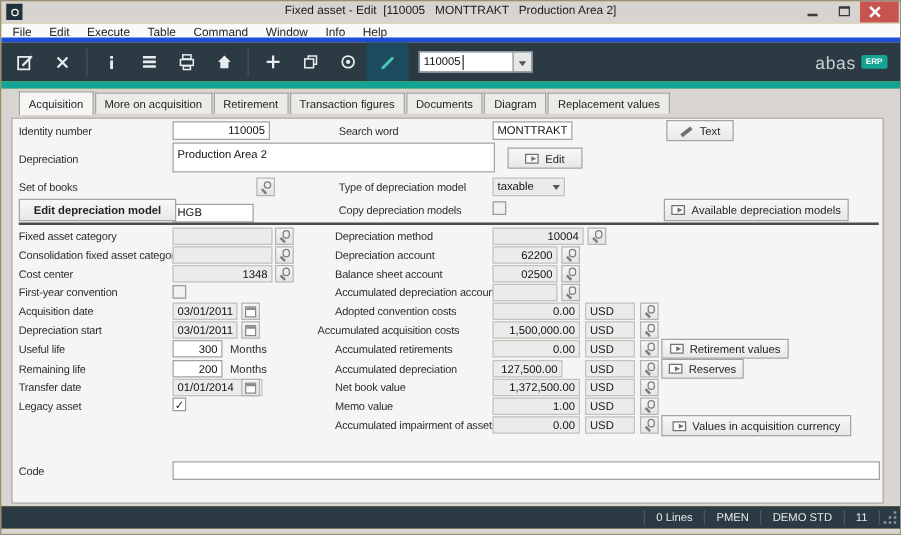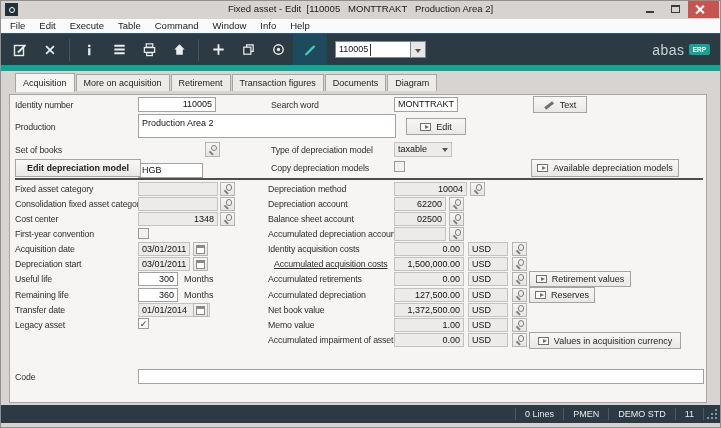--- a/index.html
+++ b/index.html
@@ -15,21 +15,21 @@
   .app-icon::after{ content:""; position:absolute; left:3.5px; top:3.5px; width:4px; height:4px; border:1.5px solid #fff; border-radius:50%; }
   .title{ position:absolute; left:0; right:0; top:2px; text-align:center; font-size:9.5px; color:#1c1c1c; white-space:pre; }
   .winbtns{ position:absolute; right:1px; top:0; height:17px; display:flex; }
   .wbtn{ width:25px; height:17px; position:relative; }
   .wbtn.close{ width:31px; background:#c85450; }
   .glyph-min{ position:absolute; left:8px; top:10px; width:8px; height:2px; background:#3a3a3a; }
   .glyph-max{ position:absolute; left:8px; top:4px; width:9px; height:8px; border:1px solid #3a3a3a; border-top-width:2px; }
   .glyph-x::before,.glyph-x::after{ content:""; position:absolute; left:11px; top:3px; width:1.8px; height:11px; background:#fff; }
   .glyph-x::before{ transform:rotate(45deg);} .glyph-x::after{ transform:rotate(-45deg);}
   
-  .menubar{ position:absolute; left:0; top:18px; width:100%; height:15px; background:#fbfafa; display:flex; align-items:flex-end; padding-left:2px; border-bottom:1px solid #1d4ed8;}
+  .menubar{ position:absolute; left:0; top:18px; width:100%; height:15px; background:#fbfafa; display:flex; align-items:flex-start; padding-left:2px; border-bottom:4px solid #1d4ed8;}
   .menu-item{ font-size:9.5px; color:#222; padding:0 7px; line-height:15px; }
   
   .toolbar{ position:absolute; left:0; top:33px; width:100%; height:31px; background:#2c3a43; display:flex; align-items:center; padding-left:4px; }
   .tbtn{ width:30px; height:27px; display:flex; align-items:center; justify-content:center; }
   .tbtn.active{ width:34px; height:31px; background:#1d4a5c; }
   .tsep{ width:1px; height:22px; background:#46555f; margin:0 4px; }
   .combo{ display:flex; margin-left:8px; height:17px; }
   .combo-input{ width:76px; height:17px; background:#fff; border:1px solid #7a8a94; font-size:9px; line-height:15px; padding:0 3px; color:#111; position:relative; }
   .combo-input i{ position:absolute; top:2px; width:1px; height:12px; background:#333; }
   .combo-arrow{ width:15px; height:17px; background:#e8e7e5; border:1px solid #7a8a94; border-left:none; position:relative; }
@@ -176,34 +176,35 @@
 
   <div class="content-bg"></div>
   <div class="panel"></div>
   <div class="tabs">
     <span class="tab active">Acquisition</span>
     <span class="tab">More on acquisition</span>
     <span class="tab">Retirement</span>
     <span class="tab">Transaction figures</span>
     <span class="tab">Documents</span>
     <span class="tab">Diagram</span>
+    <span class="tab">Replacement values</span>
   </div>
 
   <div class="form">
 
     <span class="lbl" style="left:14px;top:99px;">Identity number</span>
     <div class="fld white num" style="left:137px;top:96px;width:78px;height:15px;line-height:13px;">110005</div>
     <span class="lbl" style="left:270px;top:99px;">Search word</span>
     <div class="fld white" style="left:393px;top:96px;width:64px;height:15px;line-height:13px;">MONTTRAKT</div>
     <div class="btn" style="left:532px;top:95px;width:54px;height:17px;">
       <span class="pencil"></span>
         <span>Text</span>
     </div>
 
-    <span class="lbl" style="left:14px;top:121px;">Production</span>
+    <span class="lbl" style="left:14px;top:121px;">Depreciation</span>
     <div class="fld white" style="left:137px;top:113px;width:258px;height:24px;line-height:13px;padding-top:2px;">Production Area 2</div>
     <div class="btn" style="left:405px;top:117px;width:60px;height:17px;">
       <span class="winicon"></span>
         <span>Edit</span>
     </div>
 
     <span class="lbl" style="left:14px;top:144px;">Set of books</span>
     <div class="fld white" style="left:137px;top:141px;width:65px;height:15px;line-height:13px;margin-top:21px;">HGB</div>
     <div class="lkbtn" style="left:204px;top:141px;height:15px;">
         <span class="mag"></span>
@@ -257,21 +258,21 @@
     <div class="fld" style="left:137px;top:256px;width:52px;">03/01/2011</div>
     <div class="calbtn" style="left:192px;top:256px;">
         <span class="cal"></span>
       </div>
 
     <span class="lbl" style="left:14px;top:273px;">Useful life</span>
     <div class="fld white num" style="left:137px;top:271px;width:40px;">300</div>
     <span class="unit" style="left:183px;top:273px;">Months</span>
 
     <span class="lbl" style="left:14px;top:289px;">Remaining life</span>
-    <div class="fld white num" style="left:137px;top:287px;width:40px;">360</div>
+    <div class="fld white num" style="left:137px;top:287px;width:40px;">200</div>
     <span class="unit" style="left:183px;top:289px;">Months</span>
 
     <span class="lbl" style="left:14px;top:304px;">Transfer date</span>
     <div class="fld" style="left:137px;top:302px;width:72px;">01/01/2014</div>
     <div class="calbtn" style="left:192px;top:302px;">
         <span class="cal"></span>
       </div>
 
     <span class="lbl" style="left:14px;top:319px;">Legacy asset</span>
     <div class="cb" style="left:137px;top:317px;background:#fff;"><span>✓</span></div>
@@ -293,47 +294,47 @@
     <div class="lkbtn" style="left:448px;top:211px;">
         <span class="mag"></span>
       </div>
 
     <span class="lbl" style="left:267px;top:228px;">Accumulated depreciation account</span>
     <div class="fld" style="left:393px;top:226px;width:52px;"></div>
     <div class="lkbtn" style="left:448px;top:226px;">
         <span class="mag"></span>
       </div>
 
-    <span class="lbl" style="left:267px;top:243px;">Identity acquisition costs</span>
+    <span class="lbl" style="left:267px;top:243px;">Adopted convention costs</span>
     <div class="fld num" style="left:393px;top:241px;width:70px;">0.00</div>
     <div class="fld" style="left:467px;top:241px;width:40px;">USD</div>
     <div class="lkbtn" style="left:511px;top:241px;">
         <span class="mag"></span>
       </div>
 
-    <span class="lbl" style="left:273px;top:258px;text-decoration:underline;">Accumulated acquisition costs</span>
+    <span class="lbl" style="left:253px;top:258px;">Accumulated acquisition costs</span>
     <div class="fld num" style="left:393px;top:256px;width:70px;">1,500,000.00</div>
     <div class="fld" style="left:467px;top:256px;width:40px;">USD</div>
     <div class="lkbtn" style="left:511px;top:256px;">
         <span class="mag"></span>
       </div>
 
     <span class="lbl" style="left:267px;top:273px;">Accumulated retirements</span>
     <div class="fld num" style="left:393px;top:271px;width:70px;">0.00</div>
     <div class="fld" style="left:467px;top:271px;width:40px;">USD</div>
     <div class="lkbtn" style="left:511px;top:271px;">
         <span class="mag"></span>
       </div>
     <div class="btn" style="left:528px;top:270px;width:102px;height:16px;">
       <span class="winicon"></span>
         <span>Retirement values</span>
     </div>
 
     <span class="lbl" style="left:267px;top:289px;">Accumulated depreciation</span>
-    <div class="fld num" style="left:393px;top:287px;width:70px;">127,500.00</div>
+    <div class="fld num" style="left:393px;top:287px;width:56px;">127,500.00</div>
     <div class="fld" style="left:467px;top:287px;width:40px;">USD</div>
     <div class="lkbtn" style="left:511px;top:287px;">
         <span class="mag"></span>
       </div>
     <div class="btn" style="left:528px;top:286px;width:66px;height:16px;">
       <span class="winicon"></span>
         <span>Reserves</span>
     </div>
 
     <span class="lbl" style="left:267px;top:304px;">Net book value</span>

